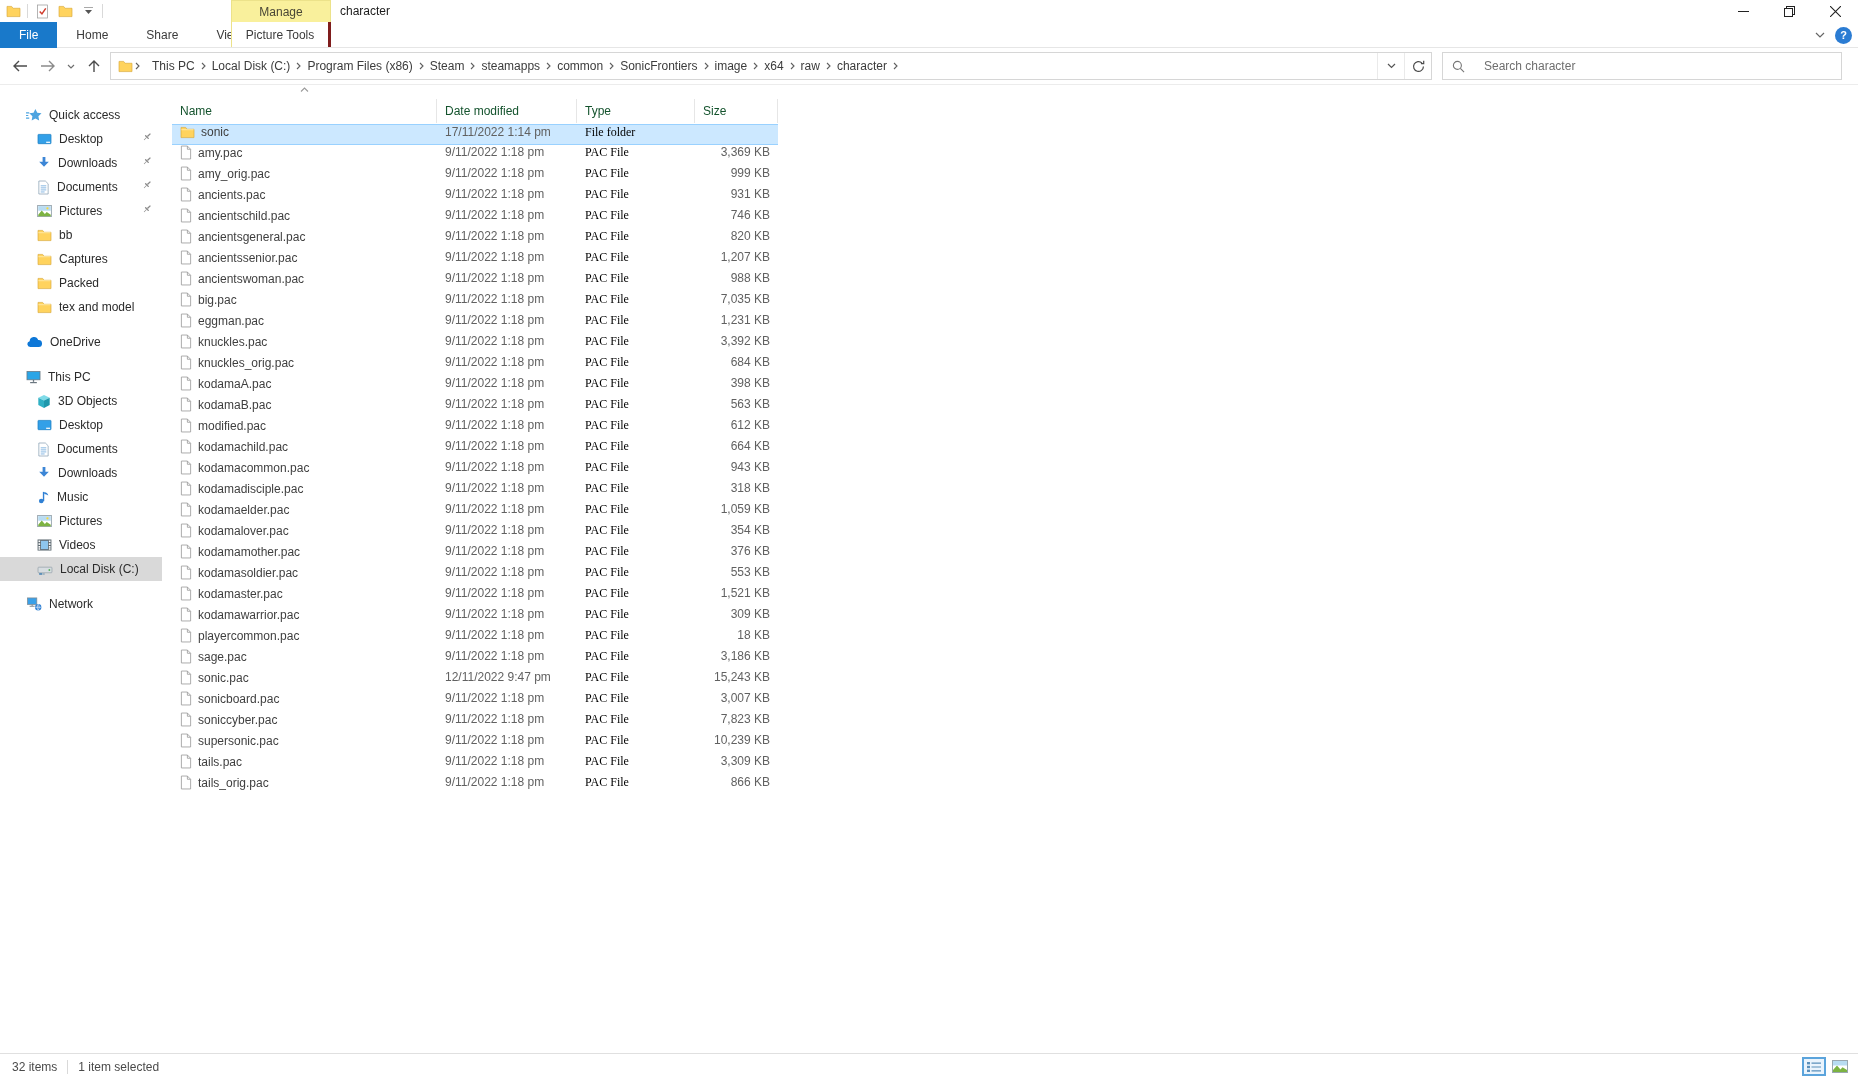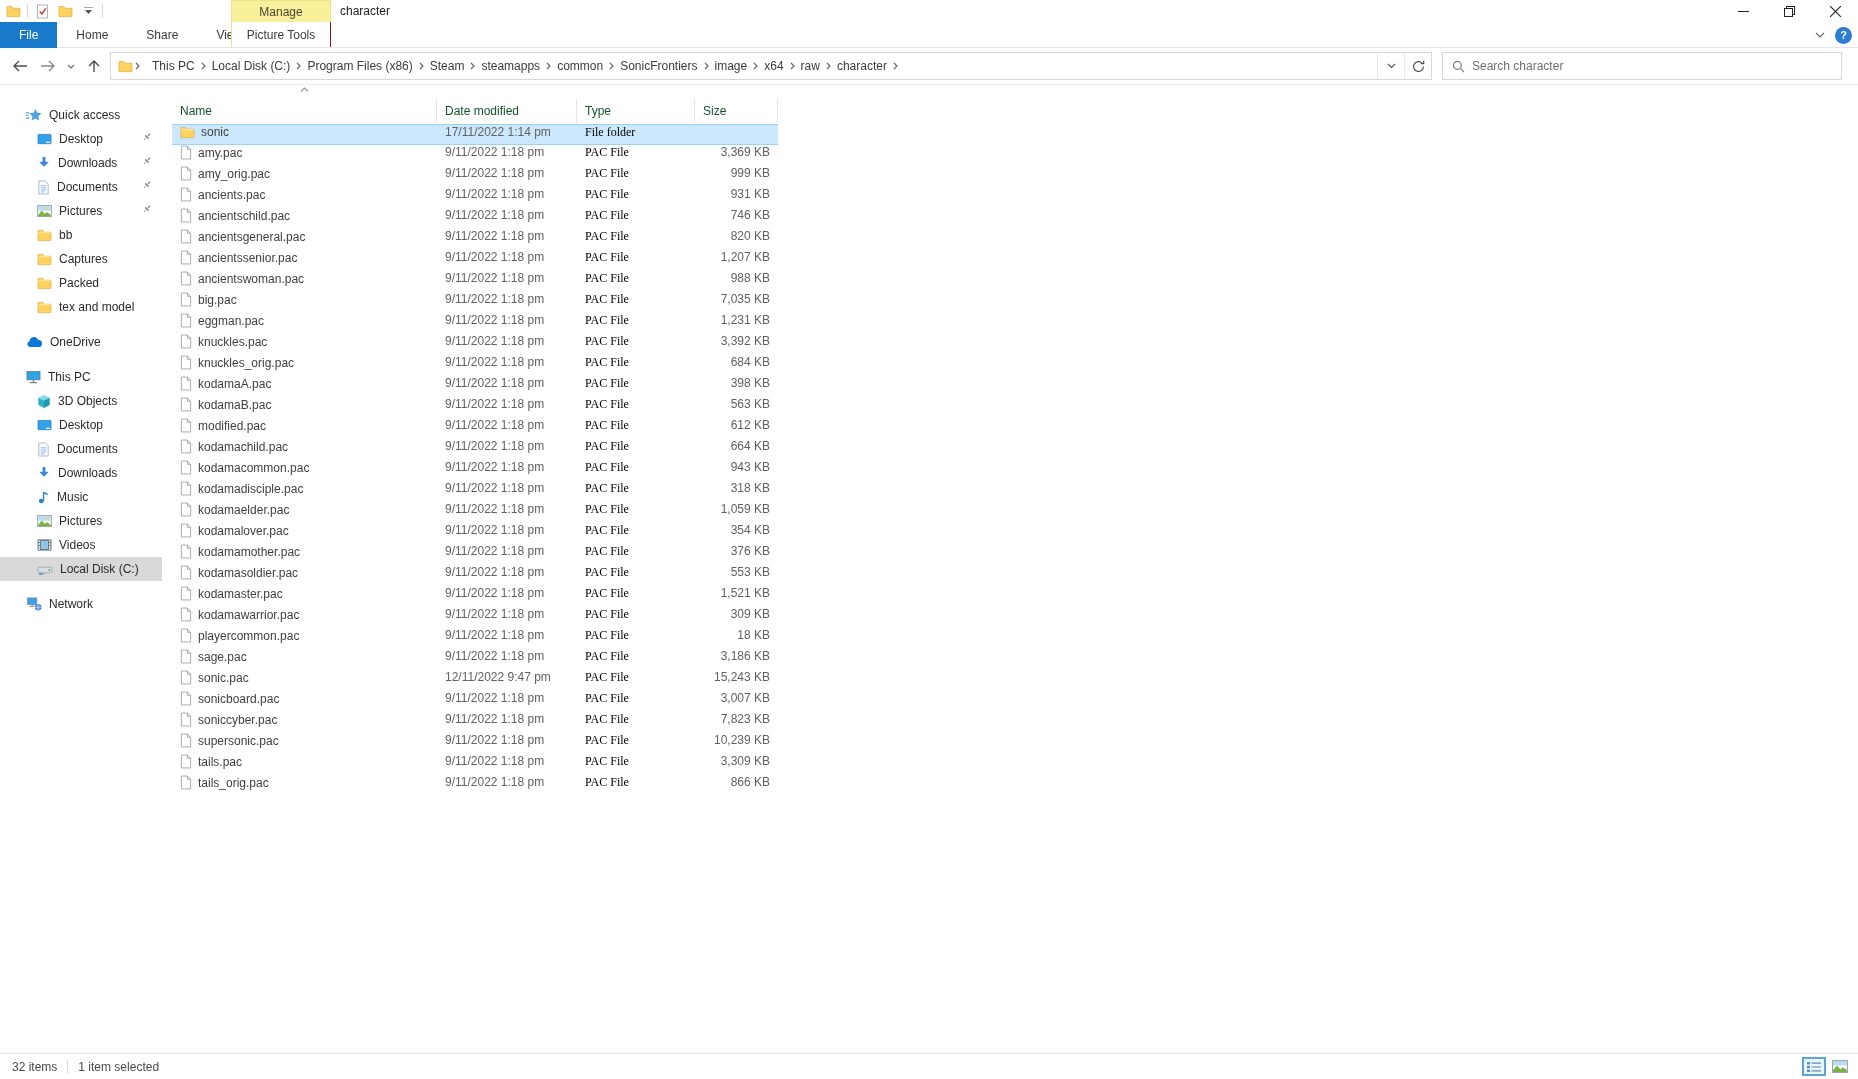--- a/index.html
+++ b/index.html
@@ -20,41 +20,41 @@
   .win-controls{position:absolute;right:0;top:0;height:22px;display:flex;}
   .win-btn{width:46px;height:22px;display:flex;align-items:center;justify-content:center;color:#222;}
 
   
   .tabrow{position:absolute;top:22px;left:0;right:0;height:26px;background:#fff;
       border-bottom:1px solid #e6e6e6;box-sizing:border-box;}
   .tabs{position:absolute;left:0;top:0;height:26px;display:flex;align-items:stretch;}
   .tab{padding:0 19px;display:flex;align-items:center;color:#3b3b3b;}
   .tab.file{background:#1979ca;color:#fff;padding:0 19px;}
   .tab.contextual{position:absolute;left:231px;top:0;height:25px;width:100px;padding:0;
-      justify-content:center;background:#fff;border-left:1px solid #ece28a;border-right:1px solid #7f1d1d;
+      justify-content:center;background:#fff;border-left:1px solid #ece28a;border-right:3px solid #7f1d1d;
       box-sizing:border-box;display:flex;align-items:center;}
   .ribbon-right{position:absolute;right:6px;top:0;height:26px;display:flex;align-items:center;gap:10px;}
   .help-btn{width:17px;height:17px;border-radius:50%;background:#2b7cd3;color:#fff;
       display:flex;align-items:center;justify-content:center;font-size:11px;font-weight:bold;}
 
   
   .addrrow{position:absolute;top:48px;left:0;right:0;height:37px;background:#fff;
       border-bottom:1px solid #ececec;box-sizing:border-box;}
   .navbtns{position:absolute;left:8px;top:4px;height:28px;display:flex;align-items:center;gap:4px;}
   .navbtn{width:24px;height:24px;display:flex;align-items:center;justify-content:center;}
   .navbtn.small{width:14px;}
   .addressbox{position:absolute;left:110px;top:4px;width:1322px;height:28px;background:#fff;
       border:1px solid #d6d6d6;box-sizing:border-box;display:flex;align-items:center;}
   .crumb-scroll{flex:1;display:flex;align-items:center;overflow:hidden;padding-left:6px;}
   .crumb{padding:0 4px;color:#3c3c3c;white-space:nowrap;}
   .crumb-sep{color:#5f5f5f;padding:0 2px;display:flex;align-items:center;}
   .addr-cell{width:26px;height:26px;display:flex;align-items:center;justify-content:center;border-left:1px solid #eaeaea;}
   .searchbox{position:absolute;left:1442px;top:4px;width:400px;height:28px;background:#fff;
       border:1px solid #d6d6d6;box-sizing:border-box;display:flex;align-items:center;gap:7px;padding:0 9px;}
-  .searchbox .ph{color:#6e6e6e;}
+  .searchbox .ph{color:#6e6e6e;margin-left:12px;}
 
   
   .content{position:absolute;top:85px;left:0;right:0;bottom:26px;background:#fff;}
   .sidebar{position:absolute;left:0;top:0;bottom:0;width:162px;overflow:hidden;padding-top:18px;box-sizing:border-box;}
   .side-item{height:24px;display:flex;align-items:center;gap:7px;padding-left:26px;position:relative;}
   .side-item.child{padding-left:37px;}
   .side-item.selected{background:#d9d9d9;}
   .side-item .lbl{color:#2b2b2b;white-space:nowrap;}
   .side-item .pin{position:absolute;right:9px;top:4px;}
   .side-gap{height:11px;}

